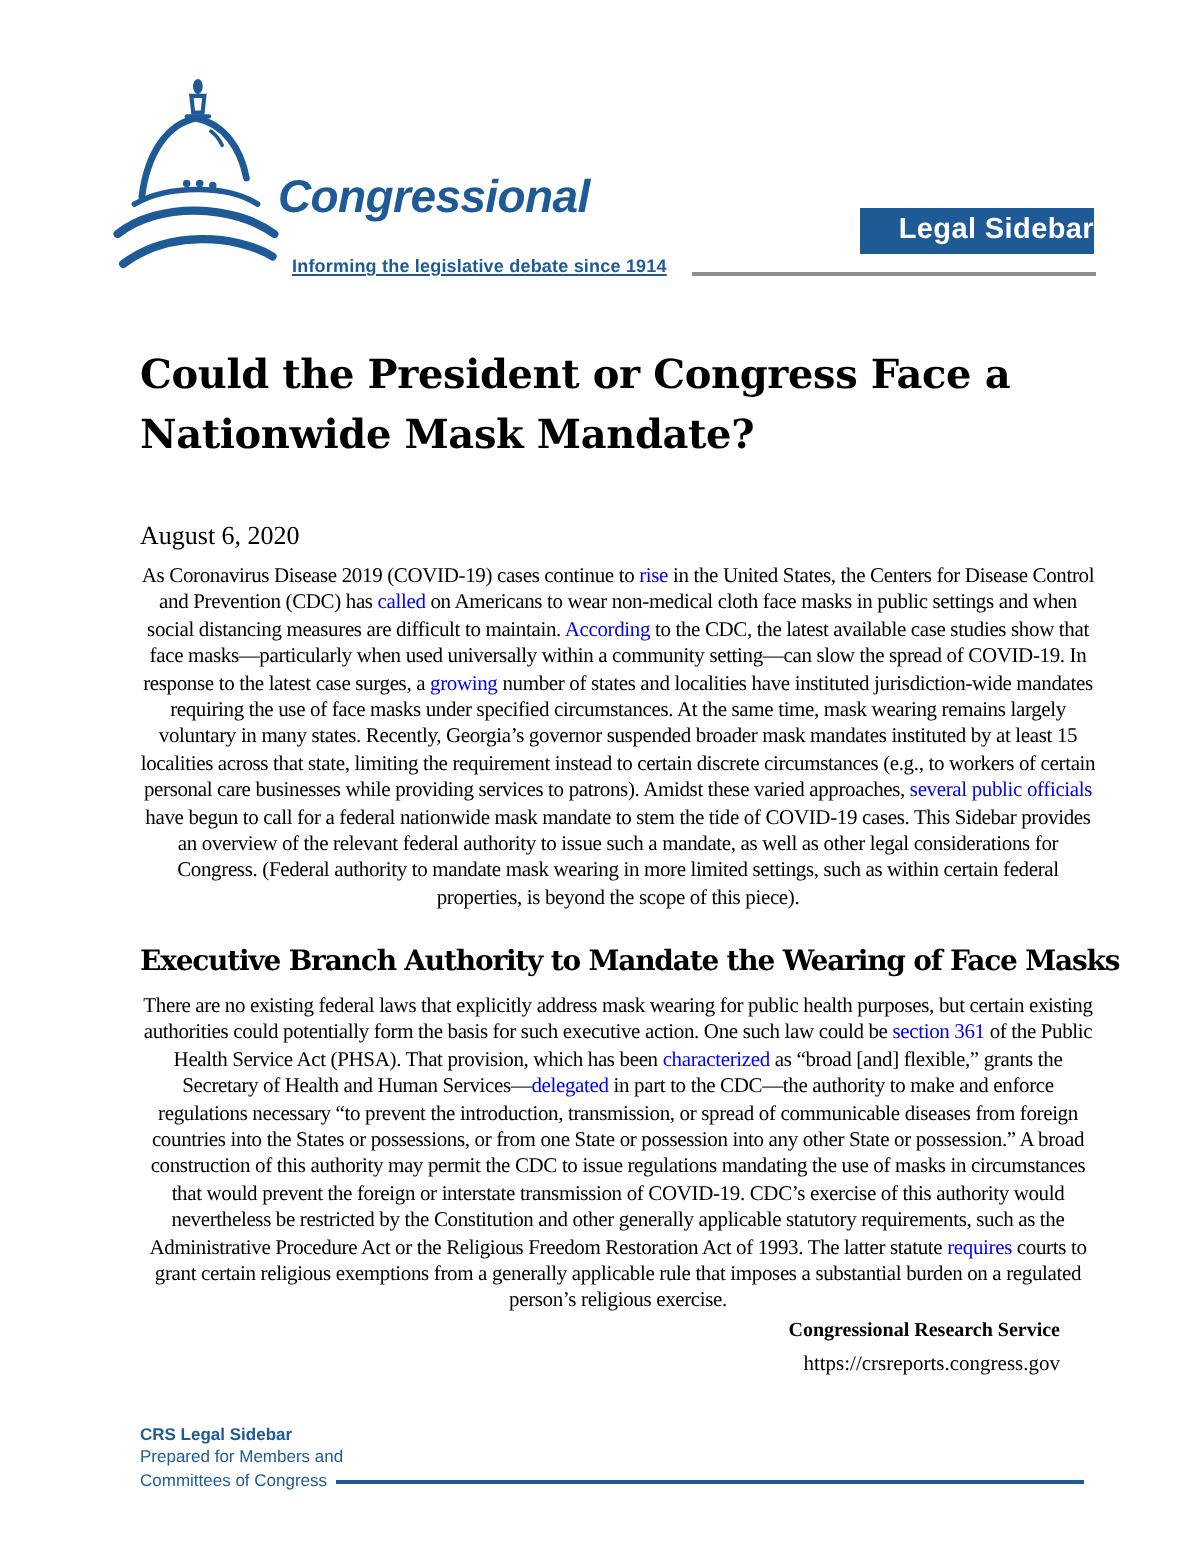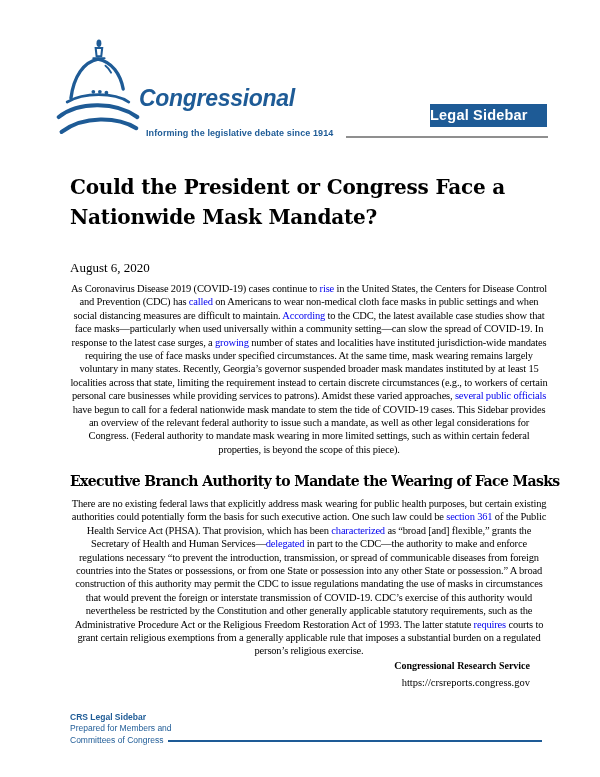--- a/index.html
+++ b/index.html
@@ -12,29 +12,29 @@
   
   .logo-svg { position:absolute; left:56px; top:38px; width:84px; height:102px; }
   .wordmark {
     position:absolute; left:139px; top:90px;
     font-family:"Liberation Sans", sans-serif; font-style:italic; font-weight:bold;
     font-size:23px; line-height:16px; letter-spacing:-0.3px; color:var(--crs-blue);
   }
   .tagline {
     position:absolute; left:146px; top:128px;
     font-family:"Liberation Sans", sans-serif; font-weight:bold;
-    font-size:9px; letter-spacing:0.1px; color:var(--crs-blue);
+    font-size:9px; letter-spacing:0.1px; color:var(--crs-blue);text-decoration:underline;
   }
   .header-rule {
     position:absolute; left:346px; top:136px; width:202px; height:2px;
     background:var(--rule-gray);
   }
   .badge {
     position:absolute; left:430px; top:104px; width:117px; height:23px;
-    background:var(--crs-blue); color:#ffffff; text-align:left;
+    background:var(--crs-blue); color:#ffffff; text-align:right;
     font-family:"Liberation Sans", sans-serif; font-weight:bold;
     font-size:14.5px; line-height:23px; letter-spacing:0.2px;
   }
   
   .title {
     position:absolute; left:70px; top:172px; width:470px;
     font-family:"DejaVu Serif", serif; font-weight:bold;
     font-size:20px; line-height:30px; letter-spacing:-0.2px; color:#000;
   }
   .date {

